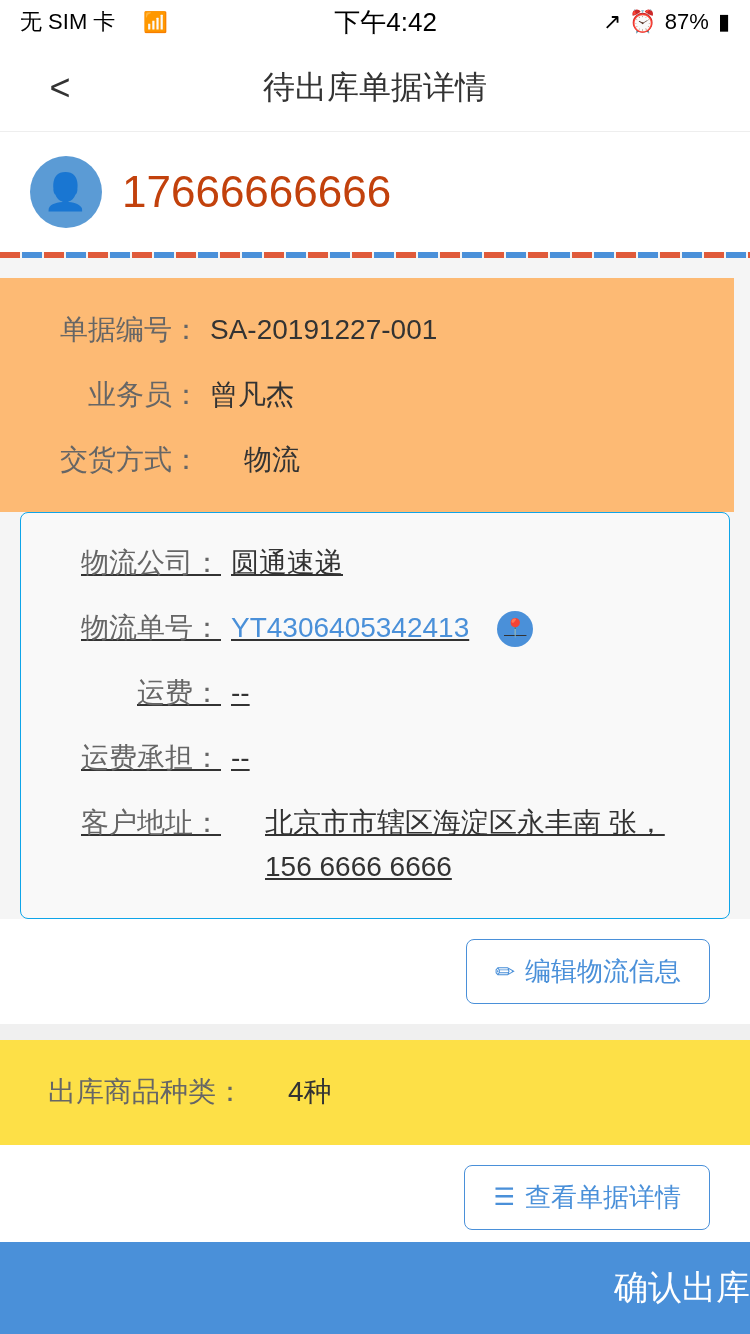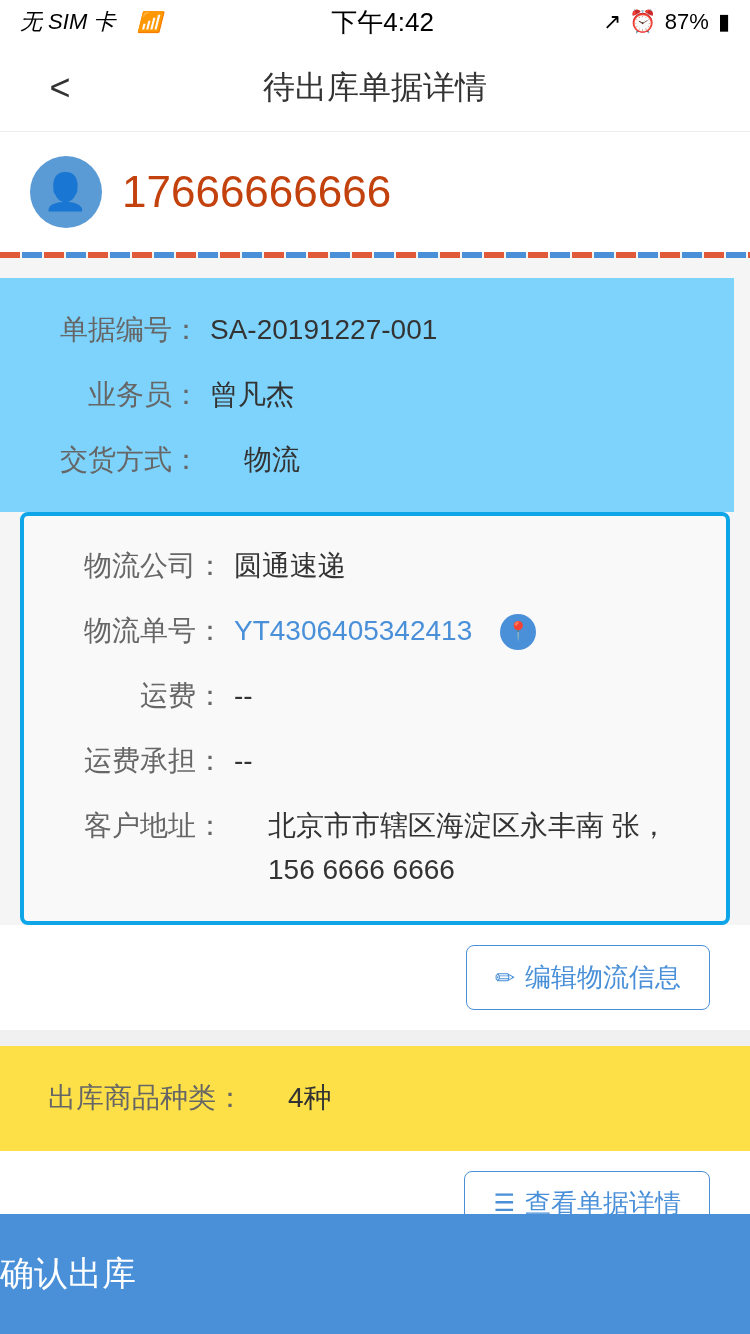--- a/index.html
+++ b/index.html
@@ -18,21 +18,21 @@
     .status-bar {
       background: #fff;
       height: 44px;
       display: flex;
       align-items: center;
       justify-content: space-between;
       padding: 0 20px;
       font-size: 24px;
       color: #000;
     }
-    .status-left { display: flex; align-items: center; gap: 22px; font-size: 22px; font-style: italic; }
+    .status-left { display: flex; align-items: center; gap: 28px; font-size: 22px; }
     .status-center { font-size: 26px; font-weight: 500; }
     .status-right { display: flex; align-items: center; gap: 8px; font-size: 22px; }
     .wifi-icon { font-size: 20px; }
     .battery {
       display: inline-flex; align-items: center; gap: 9px; font-size: 22px;
     }
 
     
     .nav-bar {
       background: #fff;
@@ -88,21 +88,21 @@
         #e05a3a 0px, #e05a3a 20px,
         transparent 20px, transparent 22px,
         #4a90d9 22px, #4a90d9 42px,
         transparent 42px, transparent 44px
       );
       margin: 0;
     }
 
     
     .section {
-      background: #7dd3fc;
+      background: #fdba74;
       margin: 20px 16px 0 0;
       padding: 30px 40px;
     }
 
     .info-row {
       display: flex;
       align-items: flex-start;
       margin-bottom: 20px;
       line-height: 1.6;
     }
@@ -129,24 +129,25 @@
       background: #4a90d9;
       border-radius: 50%;
       display: flex; align-items: center; justify-content: center;
       color: white; font-size: 18px;
       flex-shrink: 0;
     }
 
     
     .logistics-card {
       background: #f9f9f9;
-      border: 4px solid #0ea5e9;
+      border: 1px solid #0ea5e9;
       border-radius: 8px;
       margin: 20px 0 0 0;
       padding: 28px 40px;
+      text-decoration: underline;
     }
 
     
     .edit-logistics-btn {
       display: flex;
       justify-content: flex-end;
       padding: 20px 40px;
       background: #fff;
     }
     .btn-outline {
@@ -188,24 +189,24 @@
       min-height: 200px;
     }
 
     
     .confirm-btn-area {
       position: fixed;
       bottom: 0;
       left: 0;
       width: 750px;
       background: #4a90d9;
-      height: 120px;
+      height: 92px;
       display: flex;
       align-items: center;
-      justify-content: flex-start;
+      justify-content: flex-end;
       cursor: pointer;
     }
     .confirm-btn-text {
       color: #fff;
       font-size: 34px;
       font-weight: 500;
     }
 
     .page-wrapper {
       padding-bottom: 100px;

